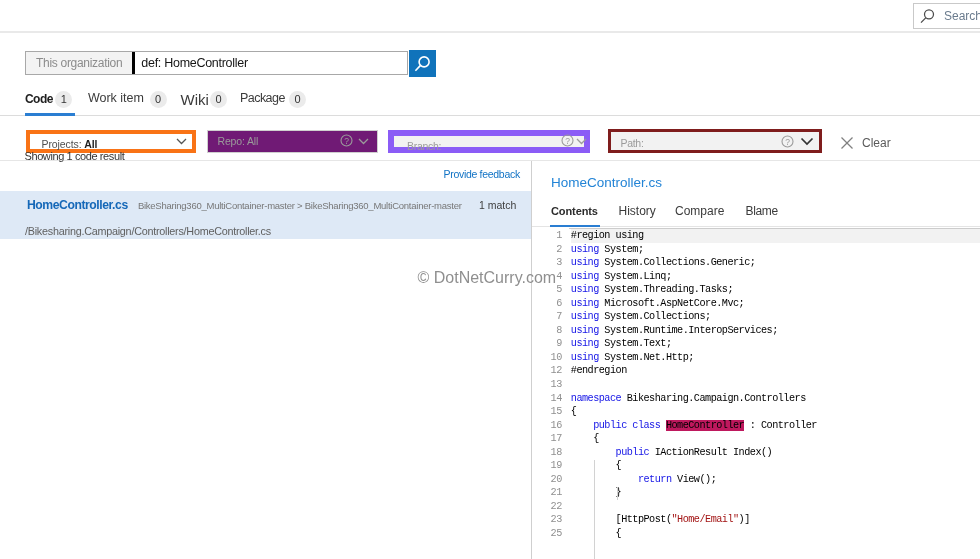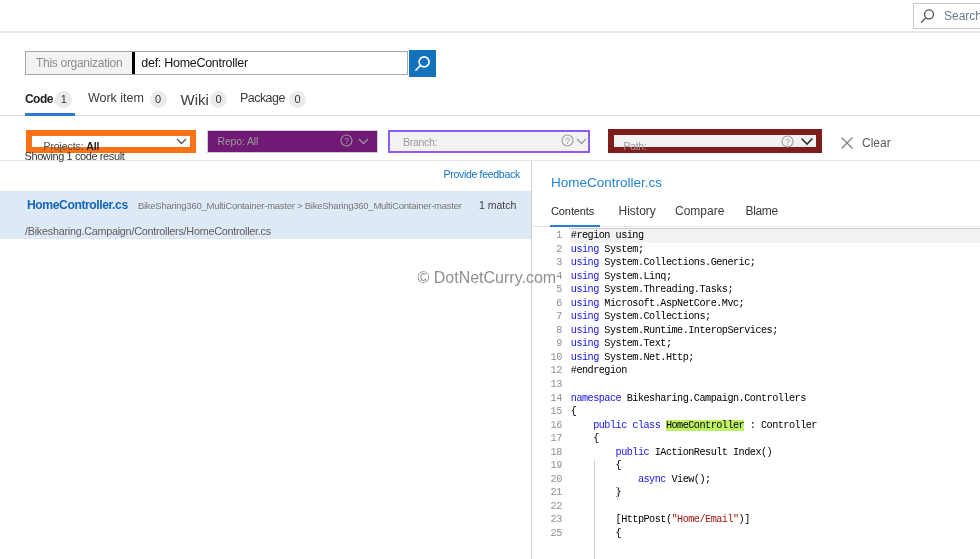--- a/index.html
+++ b/index.html
@@ -6,21 +6,21 @@
 html,body{width:980px;height:559px;overflow:hidden;background:#fff}
 body{font-family:"Liberation Sans",sans-serif;position:relative}
 .abs{position:absolute}
 
 #code{position:absolute;left:532px;top:229px;width:448px}
 .row{display:flex;height:13.56px;line-height:13.56px;font-family:"Liberation Mono",monospace;font-size:10.2px;letter-spacing:-0.52px;white-space:pre}
 .ln{width:38.8px;padding-right:9px;text-align:right;color:#8f8f8f;flex:none}
 .cd{flex:1}
 .k{color:#1414e6}
 .s{color:#a31515}
-.hit{background:#bef264}
+.hit{background:#be185d}
 .hl{background:#f2f2f2}
 .badge{position:absolute;width:17px;height:17px;background:#ebebeb;border-radius:50%;font-size:11px;color:#333;text-align:center;line-height:16.5px}
 </style>
 </head>
 <body>
 
 <div class="abs" style="left:0;top:31px;width:980px;height:1.5px;background:#e9e9e9"></div>
 <div class="abs" style="left:913px;top:3px;width:120px;height:26px;border:1px solid #c9c9c9;background:#fff"></div>
 <svg class="abs" style="left:920px;top:6px" width="18" height="18" viewBox="0 0 18 18">
     <circle cx="9" cy="8.3" r="4.5" fill="none" stroke="#4a4a4a" stroke-width="1.25"></circle>
@@ -42,44 +42,44 @@
 <div class="badge" style="left:55.2px;top:91.3px">1</div>
 <div class="abs" style="left:87.9px;top:91.3px;font-size:12.5px;color:#3b3b3b">Work item</div>
 <div class="badge" style="left:149.5px;top:91.3px">0</div>
 <div class="abs" style="left:180.6px;top:91.3px;font-size:15px;color:#3b3b3b">Wiki</div>
 <div class="badge" style="left:210px;top:91.3px">0</div>
 <div class="abs" style="left:240px;top:91.3px;font-size:12.5px;color:#3b3b3b;letter-spacing:-0.55px">Package</div>
 <div class="badge" style="left:289px;top:91.3px">0</div>
 <div class="abs" style="left:0;top:115px;width:980px;height:1px;background:#dcdcdc"></div>
 <div class="abs" style="left:25px;top:113px;width:49.5px;height:3px;background:#2a7ed2"></div>
 
-<div class="abs" style="left:26px;top:129.5px;width:170px;height:23px;border:6px solid #f97316;background:#fff;font-size:10.5px;letter-spacing:-0.1px;line-height:21px;color:#4f4f4f;padding-left:11.5px">Projects: <b style="color:#1f1f1f">All</b></div>
+<div class="abs" style="left:26px;top:129.5px;width:170px;height:23px;border:4px solid #f97316;background:#fff;font-size:10.5px;letter-spacing:-0.1px;line-height:21px;color:#4f4f4f;padding-left:11.5px">Projects: <b style="color:#1f1f1f">All</b></div>
 <svg class="abs" style="left:176px;top:138px" width="11" height="7" viewBox="0 0 11 7">
     <polyline points="1,1 5.5,5.5 10,1" fill="none" stroke="#555" stroke-width="1.3"></polyline>
   </svg>
 
 <div class="abs" style="left:206.5px;top:129.5px;width:171px;height:23px;border:1px solid #cfcfcf;background:#701a75;font-size:10.5px;letter-spacing:-0.15px;line-height:21px;color:#9b9b9b;padding-left:10px">Repo: All</div>
 <svg class="abs" style="left:339.5px;top:134px" width="13" height="13" viewBox="0 0 13 13">
     <circle cx="6.5" cy="6.5" r="5.5" fill="none" stroke="#9b9b9b" stroke-width="1.1"></circle>
     <text x="6.5" y="9.5" font-size="8.5" text-anchor="middle" fill="#9b9b9b" font-family="Liberation Sans">?</text>
   </svg>
 <svg class="abs" style="left:358px;top:138px" width="11" height="7" viewBox="0 0 11 7">
     <polyline points="1,1 5.5,5.5 10,1" fill="none" stroke="#9b9b9b" stroke-width="1.3"></polyline>
   </svg>
 
-<div class="abs" style="left:388px;top:129.5px;width:202px;height:23px;border:2px solid #8b5cf6;background:#f2f2f2;font-size:10.5px;letter-spacing:-0.3px;line-height:21px;color:#9b9b9b;padding-left:13px">Branch:</div>
+<div class="abs" style="left:388px;top:129.5px;width:202px;height:23px;border:6px solid #8b5cf6;background:#f2f2f2;font-size:10.5px;letter-spacing:-0.3px;line-height:21px;color:#9b9b9b;padding-left:13px">Branch:</div>
 <svg class="abs" style="left:560.5px;top:134px" width="13" height="13" viewBox="0 0 13 13">
     <circle cx="6.5" cy="6.5" r="5.5" fill="none" stroke="#9b9b9b" stroke-width="1.1"></circle>
     <text x="6.5" y="9.5" font-size="8.5" text-anchor="middle" fill="#9b9b9b" font-family="Liberation Sans">?</text>
   </svg>
 <svg class="abs" style="left:576px;top:138px" width="11" height="7" viewBox="0 0 11 7">
     <polyline points="1,1 5.5,5.5 10,1" fill="none" stroke="#9b9b9b" stroke-width="1.3"></polyline>
   </svg>
 
-<div class="abs" style="left:608px;top:129px;width:214px;height:24px;border:6px solid #7f1d1d;background:#f2f2f2;font-size:10.5px;letter-spacing:-0.3px;line-height:22px;color:#9b9b9b;padding-left:9.5px">Path:</div>
+<div class="abs" style="left:608px;top:129px;width:214px;height:24px;border:3px solid #7f1d1d;background:#f2f2f2;font-size:10.5px;letter-spacing:-0.3px;line-height:22px;color:#9b9b9b;padding-left:9.5px">Path:</div>
 <svg class="abs" style="left:781px;top:135px" width="13" height="13" viewBox="0 0 13 13">
     <circle cx="6.5" cy="6.5" r="5.5" fill="none" stroke="#9b9b9b" stroke-width="1.1"></circle>
     <text x="6.5" y="9.5" font-size="8.5" text-anchor="middle" fill="#9b9b9b" font-family="Liberation Sans">?</text>
   </svg>
 <svg class="abs" style="left:800px;top:137px" width="14" height="9" viewBox="0 0 14 9">
     <polyline points="1.5,1.5 7,7 12.5,1.5" fill="none" stroke="#333" stroke-width="1.7"></polyline>
   </svg>
 
 <svg class="abs" style="left:840px;top:136px" width="14" height="14" viewBox="0 0 14 14">
     <line x1="1.5" y1="1.5" x2="12.5" y2="12.5" stroke="#808080" stroke-width="1.2"></line>
@@ -94,21 +94,21 @@
 
 <div class="abs" style="left:0;top:190.5px;width:531px;height:48.5px;background:#dee9f6"></div>
 <div class="abs" style="left:27px;top:197.5px;font-size:12.2px;font-weight:bold;color:#1568b8;letter-spacing:-0.45px">HomeController.cs</div>
 <div class="abs" style="left:137.9px;top:199.5px;font-size:9.5px;letter-spacing:-0.25px;color:#777">BikeSharing360_MultiContainer-master &gt; BikeSharing360_MultiContainer-master</div>
 <div class="abs" style="left:479px;top:198.5px;font-size:10.5px;color:#404040">1 match</div>
 <div class="abs" style="left:25px;top:224.6px;font-size:10.8px;letter-spacing:-0.25px;color:#5f5f5f">/Bikesharing.Campaign/Controllers/HomeController.cs</div>
 
 <div class="abs" style="left:531px;top:161px;width:1px;height:398px;background:#cfcfcf"></div>
 
 <div class="abs" style="left:551px;top:175px;font-size:13.5px;color:#2384d6">HomeController.cs</div>
-<div class="abs" style="left:551px;top:204.5px;font-size:11px;font-weight:normal;color:#2b2b2b;letter-spacing:-0.1px">Contents</div>
+<div class="abs" style="left:551px;top:204.5px;font-size:11px;font-weight:bold;color:#2b2b2b;letter-spacing:-0.1px">Contents</div>
 <div class="abs" style="left:618.5px;top:204px;font-size:12px;color:#3b3b3b">History</div>
 <div class="abs" style="left:675px;top:204px;font-size:12px;color:#3b3b3b">Compare</div>
 <div class="abs" style="left:745.5px;top:204px;font-size:12px;color:#3b3b3b;letter-spacing:-0.35px">Blame</div>
 <div class="abs" style="left:532px;top:225.5px;width:448px;height:1px;background:#e4e4e4"></div>
 <div class="abs" style="left:550px;top:224.5px;width:49.5px;height:2.5px;background:#2a7ed2"></div>
 <div class="abs" style="left:569px;top:228.2px;width:411px;height:1px;background:#cccccc"></div>
 
 <div id="code">
 <div class="row"><span class="ln">1</span><span class="cd hl">#region using</span></div>
 <div class="row"><span class="ln">2</span><span class="cd"><span class="k">using</span> System;</span></div>
@@ -121,21 +121,21 @@
 <div class="row"><span class="ln">9</span><span class="cd"><span class="k">using</span> System.Text;</span></div>
 <div class="row"><span class="ln">10</span><span class="cd"><span class="k">using</span> System.Net.Http;</span></div>
 <div class="row"><span class="ln">12</span><span class="cd">#endregion</span></div>
 <div class="row"><span class="ln">13</span><span class="cd"></span></div>
 <div class="row"><span class="ln">14</span><span class="cd"><span class="k">namespace</span> Bikesharing.Campaign.Controllers</span></div>
 <div class="row"><span class="ln">15</span><span class="cd">{</span></div>
 <div class="row"><span class="ln">16</span><span class="cd">    <span class="k">public</span> <span class="k">class</span> <span class="hit">HomeController</span> : Controller</span></div>
 <div class="row"><span class="ln">17</span><span class="cd">    {</span></div>
 <div class="row"><span class="ln">18</span><span class="cd">        <span class="k">public</span> IActionResult Index()</span></div>
 <div class="row"><span class="ln">19</span><span class="cd">        {</span></div>
-<div class="row"><span class="ln">20</span><span class="cd">            <span class="k">async</span> View();</span></div>
+<div class="row"><span class="ln">20</span><span class="cd">            <span class="k">return</span> View();</span></div>
 <div class="row"><span class="ln">21</span><span class="cd">        }</span></div>
 <div class="row"><span class="ln">22</span><span class="cd"></span></div>
 <div class="row"><span class="ln">23</span><span class="cd">        [HttpPost(<span class="s">"Home/Email"</span>)]</span></div>
 <div class="row"><span class="ln">25</span><span class="cd">        {</span></div>
 </div>
 
 <div class="abs" style="left:594px;top:459.5px;width:1px;height:100px;background:#d2d2d2"></div>
 <div class="abs" style="left:617px;top:486.6px;width:1px;height:13.6px;background:#d2d2d2"></div>
 
 <div class="abs" style="left:417.5px;top:269.3px;font-size:16px;color:#8f8f8f" id="wm">© DotNetCurry.com</div>

